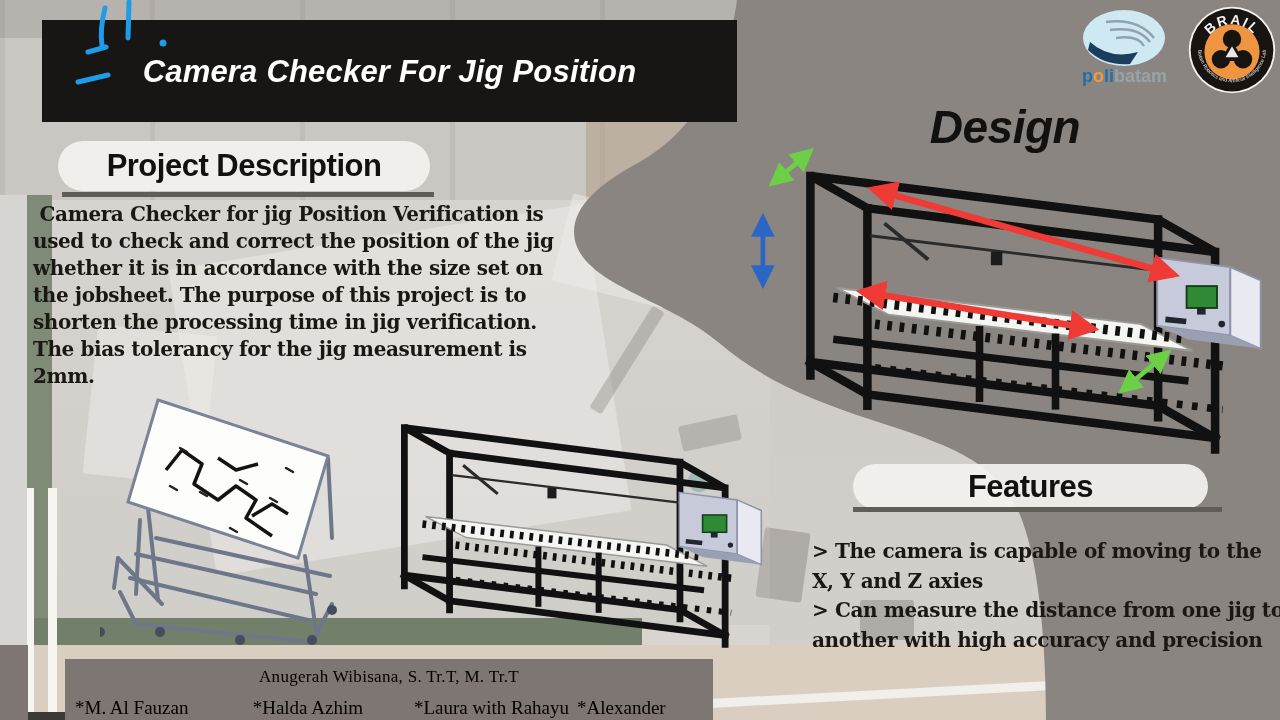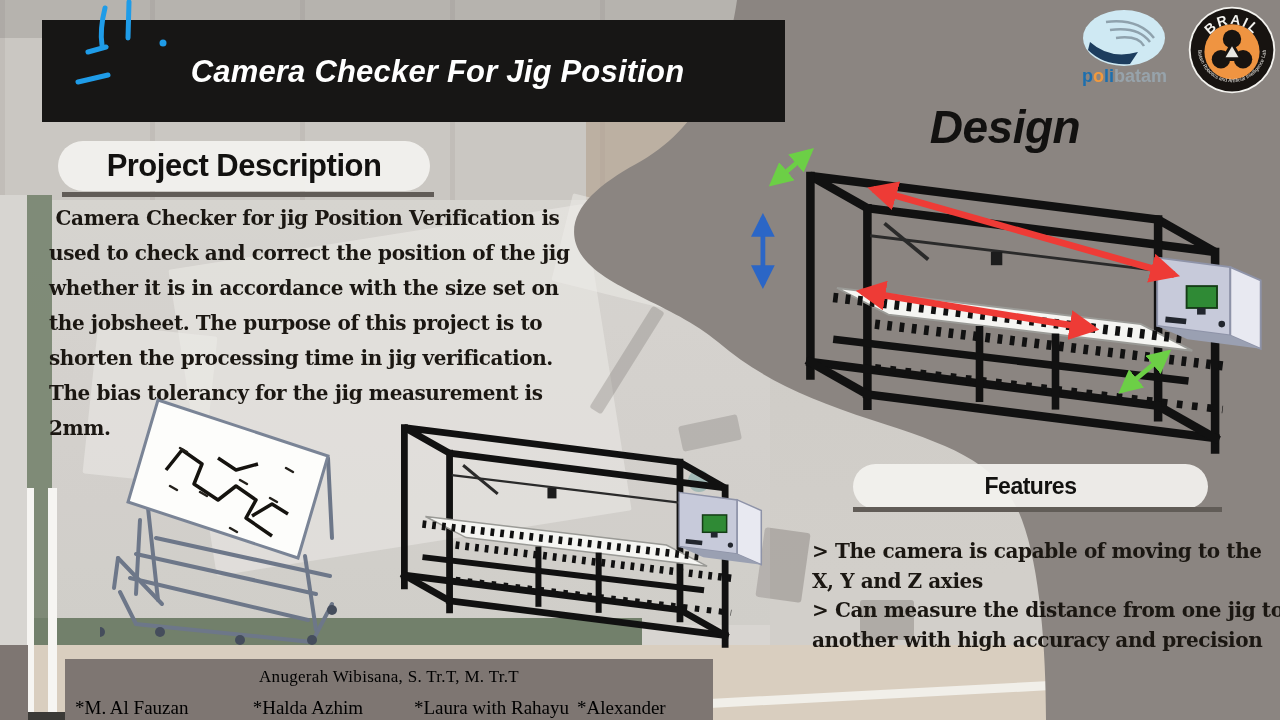--- a/index.html
+++ b/index.html
@@ -25,41 +25,41 @@
   .pole1{left:27px;top:488px;width:7px;height:232px;}
   .pole2{left:48px;top:488px;width:9px;height:232px;}
   .floorshadow{left:8px;top:712px;width:280px;height:8px;background:#3b3a37;}
   .wash{left:0;top:0;width:770px;height:720px;background:rgba(255,255,255,0.14);}
 
   
   .blobsvg{left:0;top:0;width:1280px;height:720px;}
 
   
   .banner{left:42px;top:20px;width:695px;height:102px;background:#171615;color:#fff;
-    display:flex;flex-direction:column;justify-content:center;align-items:center;padding-left:48px;}
+    display:flex;flex-direction:column;justify-content:center;align-items:center;}
   .banner .l{font-size:31px;font-weight:700;font-style:italic;line-height:47px;letter-spacing:.2px;}
   .sparkles{left:60px;top:0;width:120px;height:100px;}
 
   
   .polibatam{left:1076px;top:8px;width:96px;height:80px;}
   .brail{left:1186px;top:4px;width:92px;height:92px;}
 
   
   .h-design{left:890px;top:100px;width:230px;text-align:center;font-size:46px;font-weight:700;font-style:italic;color:#121110;letter-spacing:-.5px;}
   .pill{background:rgba(243,242,239,0.93);border-radius:26px;display:flex;align-items:center;justify-content:center;
     font-weight:700;color:#121110;letter-spacing:-.5px;}
   .pill-desc{left:58px;top:141px;width:372px;height:50px;font-size:31px;}
-  .pill-feat{left:853px;top:464px;width:355px;height:45px;font-size:23px;}
+  .pill-feat{left:853px;top:464px;width:355px;height:45px;font-size:31px;}
   .rule{background:#615c57;height:5px;}
   .rule-desc{left:62px;top:192px;width:372px;}
   .rule-feat{left:853px;top:507px;width:369px;}
 
   
   .serifbody{font-family:"DejaVu Serif","Liberation Serif",serif;font-weight:700;color:#1b1712;}
-  .desc{left:49px;top:201px;width:540px;font-size:20px;line-height:35px;letter-spacing:-.4px;}
+  .desc{left:33px;top:201px;width:540px;font-size:20px;line-height:27px;letter-spacing:-.4px;}
   .features{left:812px;top:537px;width:472px;font-size:20px;line-height:29.5px;letter-spacing:-.4px;}
 
   
   .creditblock{left:0;top:645px;width:28px;height:75px;background:#7e7672;}
   .credits{left:65px;top:648px;width:648px;height:65px;background:#7e7672;color:#000000;
     font-family:"Liberation Serif",serif;margin-top:11px;}
   .credits .line1{text-align:center;margin-top:8px;font-size:17px;letter-spacing:.3px;}
   .credits .line2{display:flex;justify-content:space-between;padding:0 10px;margin-top:10px;font-size:19px;}
 
   

